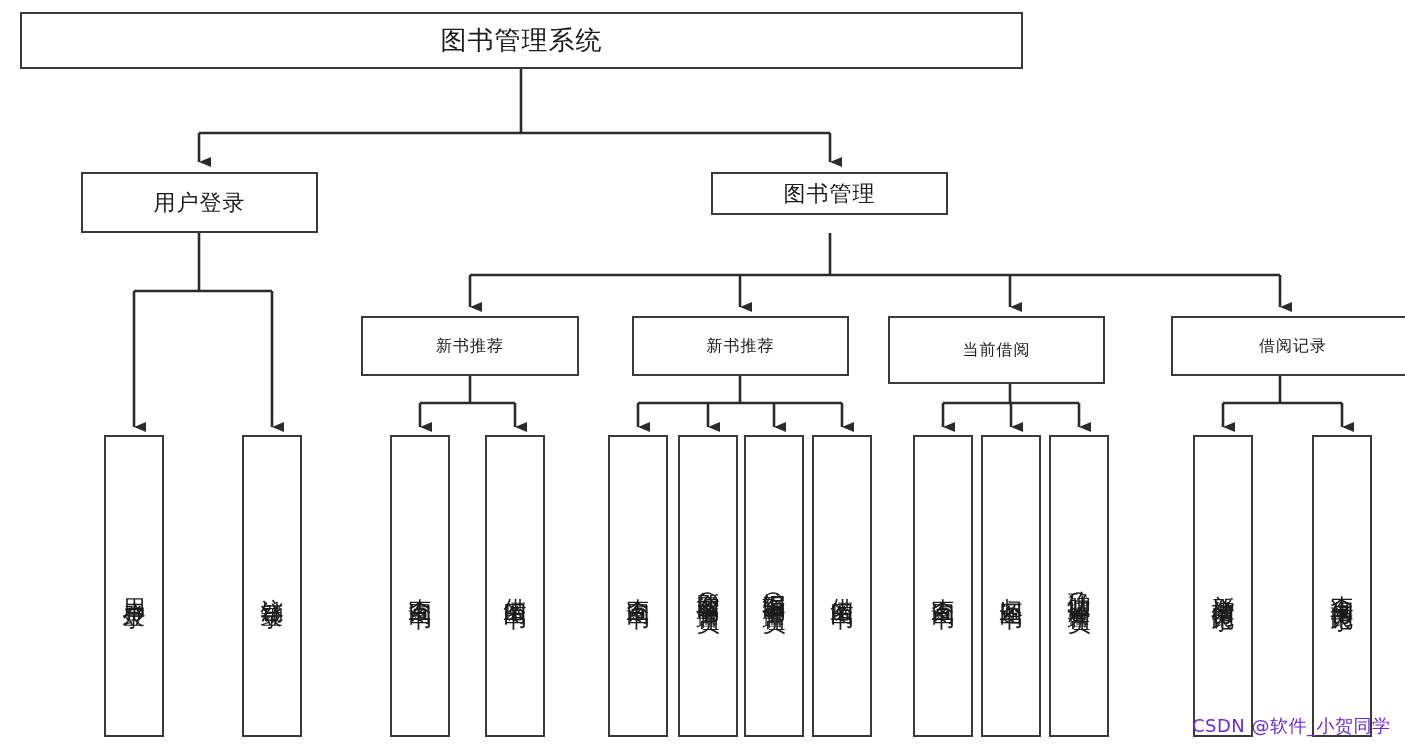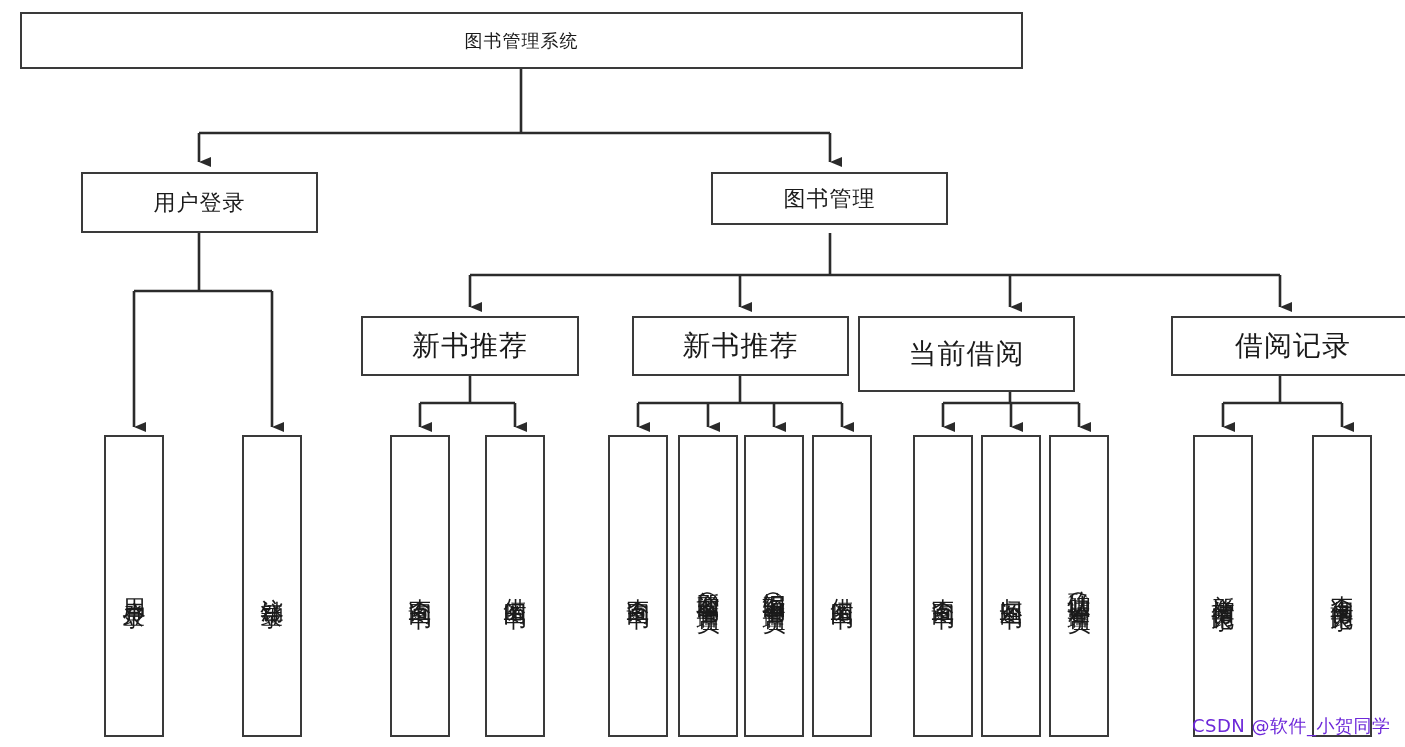--- a/index.html
+++ b/index.html
@@ -30,29 +30,29 @@
     position: absolute;
     box-sizing: border-box;
     background: #ffffff;
     border: 2px solid #3a3a3a;
     display: flex;
     align-items: center;
     justify-content: center;
     color: #1a1a1a;
   }
   .node.level-0 {
-    font-size: 18px;
+    font-size: 26px;
     letter-spacing: 1px;
   }
   .node.level-1 {
     font-size: 22px;
     letter-spacing: 1px;
   }
   .node.level-2 {
-    font-size: 28px;
+    font-size: 16px;
     letter-spacing: 1px;
   }
   .node.leaf {
     font-size: 23px;
     align-items: center;
     justify-content: center;
     padding: 6px 2px;
     line-height: 1.12;
   }
   .node.leaf .vtext {
@@ -131,31 +131,31 @@
     </g>
   </svg>
 
   <div class="node level-0" style="left:20px; top:12px; width:1003px; height:57px;">
     <span class="htext">图书管理系统</span>
   </div>
 
   <div class="node level-1" style="left:81px; top:172px; width:237px; height:61px;">
     <span class="htext">用户登录</span>
   </div>
-  <div class="node level-1" style="left:711px; top:172px; width:237px; height:53px;">
+  <div class="node level-1" style="left:711px; top:172px; width:237px; height:43px;">
     <span class="htext">图书管理</span>
   </div>
 
   <div class="node level-2" style="left:361px; top:316px; width:218px; height:60px;">
     <span class="htext">新书推荐</span>
   </div>
   <div class="node level-2" style="left:632px; top:316px; width:217px; height:60px;">
     <span class="htext">新书推荐</span>
   </div>
-  <div class="node level-2" style="left:858px; top:316px; width:217px; height:76px;">
+  <div class="node level-2" style="left:888px; top:316px; width:217px; height:68px;">
     <span class="htext">当前借阅</span>
   </div>
   <div class="node level-2" style="left:1171px; top:316px; width:244px; height:60px;">
     <span class="htext">借阅记录</span>
   </div>
 
   <div class="node leaf" style="left:104px; top:435px; width:60px; height:302px;">
     <span class="vtext">用户登录</span>
   </div>
   <div class="node leaf" style="left:242px; top:435px; width:60px; height:302px;">

